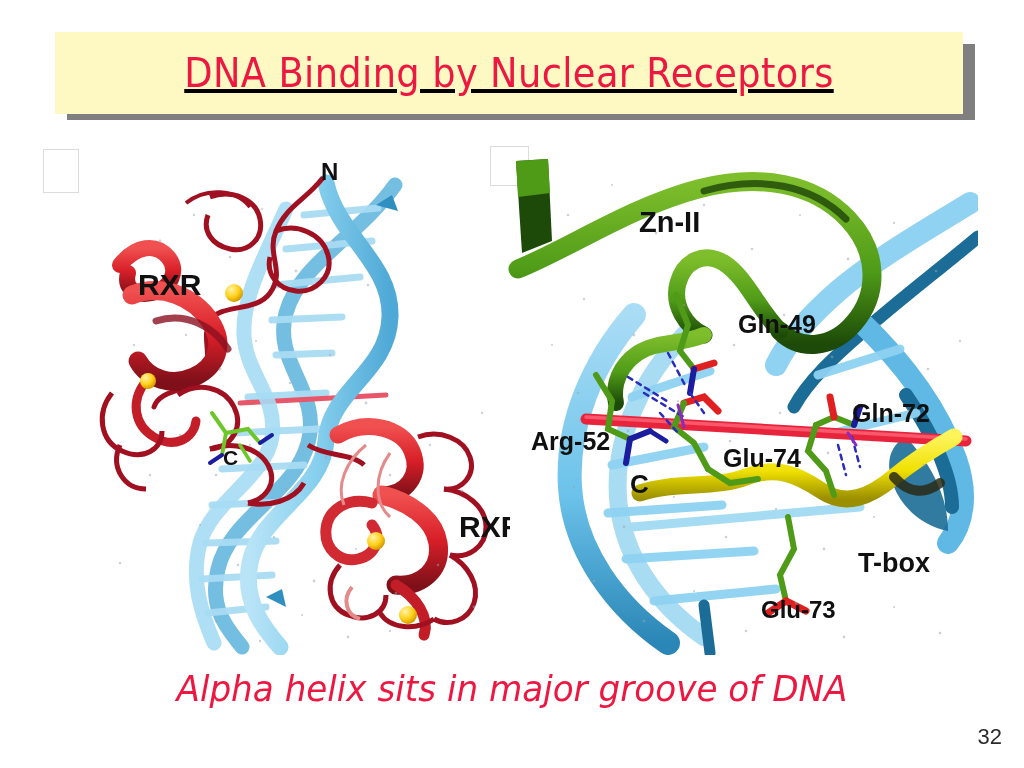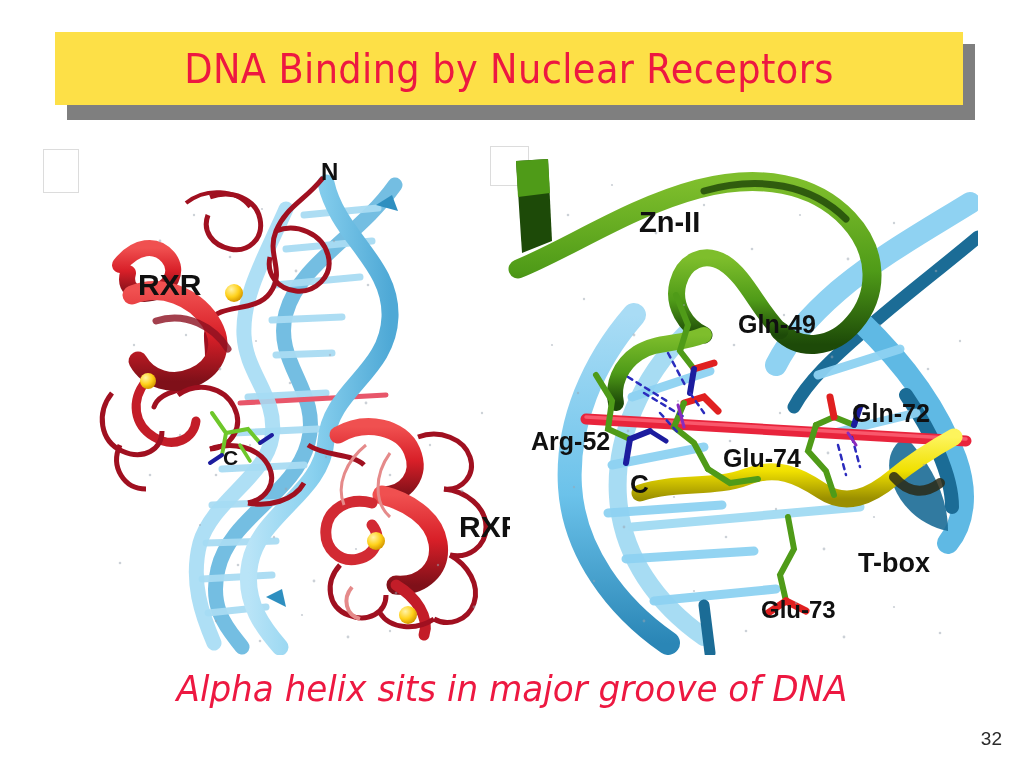--- a/index.html
+++ b/index.html
@@ -22,25 +22,26 @@
     top: 44px;
     width: 908px;
     height: 76px;
     background: #7f7f7f;
   }
   #title-box {
     position: absolute;
     left: 55px;
     top: 32px;
     width: 908px;
-    height: 73px;
-    background: #fde047;
+    height: 82px;
+    background: #fef9c3;
     display: flex;
     align-items: center;
     justify-content: center;
+    text-decoration: underline;
   }
   #title-text {
     color: #ed1841;
     font-family: "DejaVu Sans", sans-serif;
     font-size: 40px;
     font-weight: 400;
     letter-spacing: 0.4px;
     white-space: nowrap;
     transform: scaleX(0.92);
   }
@@ -83,21 +84,21 @@
     white-space: nowrap;
     transform: scaleX(0.95);
   }
 
   
   #page-number {
     position: absolute;
     right: 22px;
     bottom: 18px;
     font-family: "Liberation Sans", sans-serif;
-    font-size: 19px;
+    font-size: 22px;
     color: #2b2b2b;
   }
 </style>
 </head>
 <body>
 
 <div id="title-shadow"></div>
 <div id="title-box">
   <span id="title-text">DNA Binding by Nuclear Receptors</span>
 </div>

